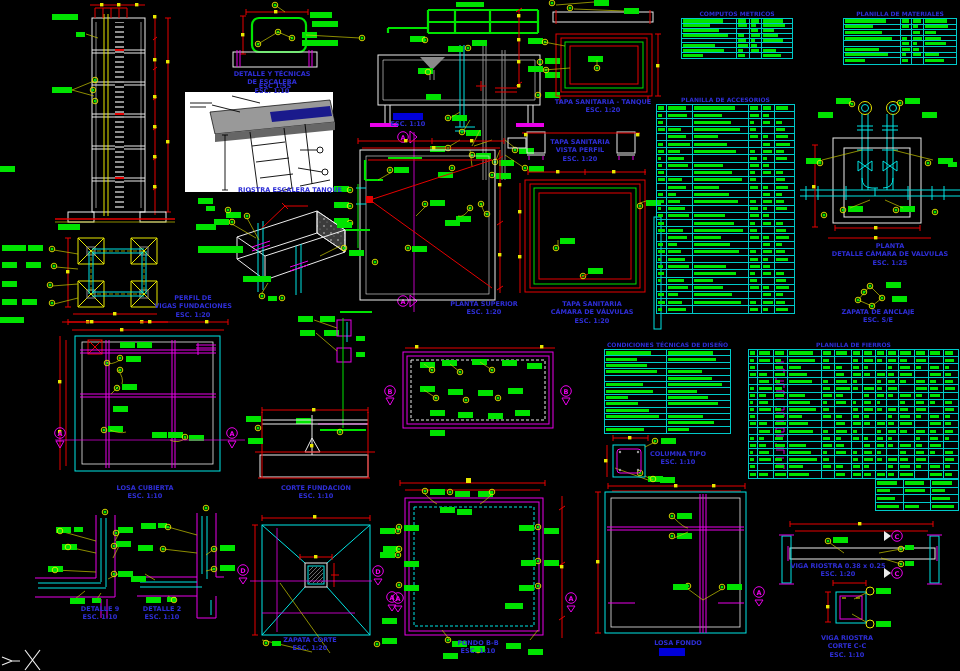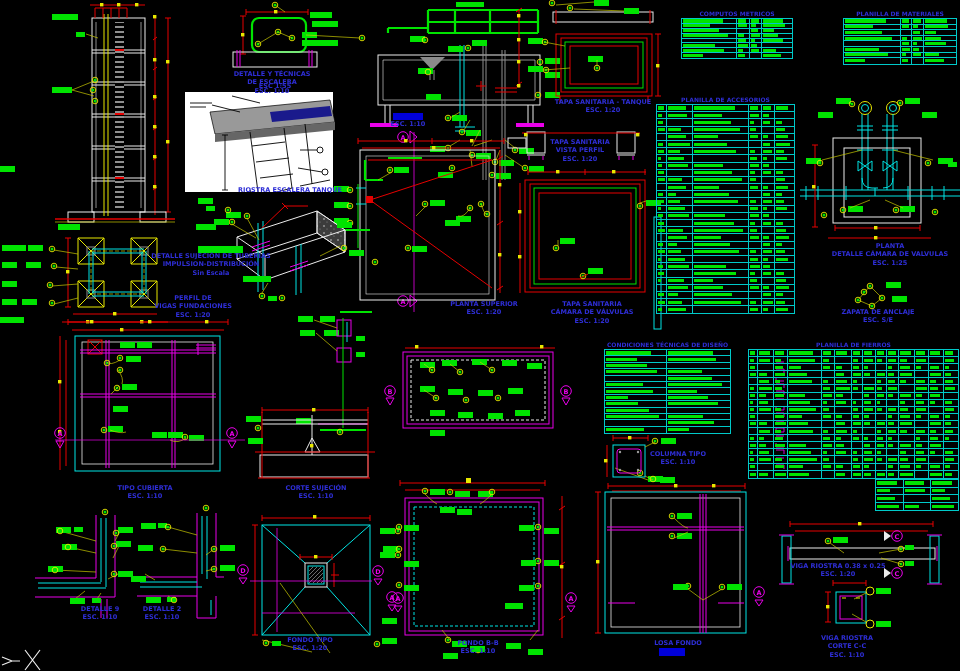--- a/index.html
+++ b/index.html
@@ -761,40 +761,35 @@
       <span>ESC. 1:25</span>
     </div>
 <div class="cap" style="left:816px;top:308px;width:124px">
       <span>ZAPATA DE ANCLAJE</span>
       <span>ESC. S/E</span>
     </div>
 <div class="cap" style="left:420px;top:300px;width:128px">
       <span>PLANTA SUPERIOR</span>
       <span>ESC. 1:20</span>
     </div>
-<div class="cap" style="left:134px;top:252px;width:154px">
-      <span>DETALLE SUJECIÓN DE TUBERIAS</span>
-      <span>IMPULSION-DISTRIBUCIÓN</span>
-      <span>Sin Escala</span>
-    </div>
 <div class="cap" style="left:152px;top:294px;width:82px">
       <span>PERFIL DE</span>
       <span>VIGAS FUNDACIONES</span>
       <span>ESC. 1:20</span>
     </div>
 <div class="cap" style="left:93px;top:484px;width:104px">
-      <span>TIPO CUBIERTA</span>
+      <span>LOSA CUBIERTA</span>
       <span>ESC. 1:10</span>
     </div>
 <div class="cap" style="left:264px;top:484px;width:104px">
-      <span>CORTE SUJECIÓN</span>
+      <span>CORTE FUNDACIÓN</span>
       <span>ESC. 1:10</span>
     </div>
 <div class="cap" style="left:258px;top:636px;width:104px">
-      <span>FONDO TIPO</span>
+      <span>ZAPATA CORTE</span>
       <span>ESC. 1:20</span>
     </div>
 <div class="cap" style="left:426px;top:639px;width:104px">
       <span>FONDO B-B</span>
       <span>ESC. 1:10</span>
     </div>
 <div class="cap" style="left:58px;top:605px;width:84px">
       <span>DETALLE 9</span>
       <span>ESC. 1:10</span>
     </div>

